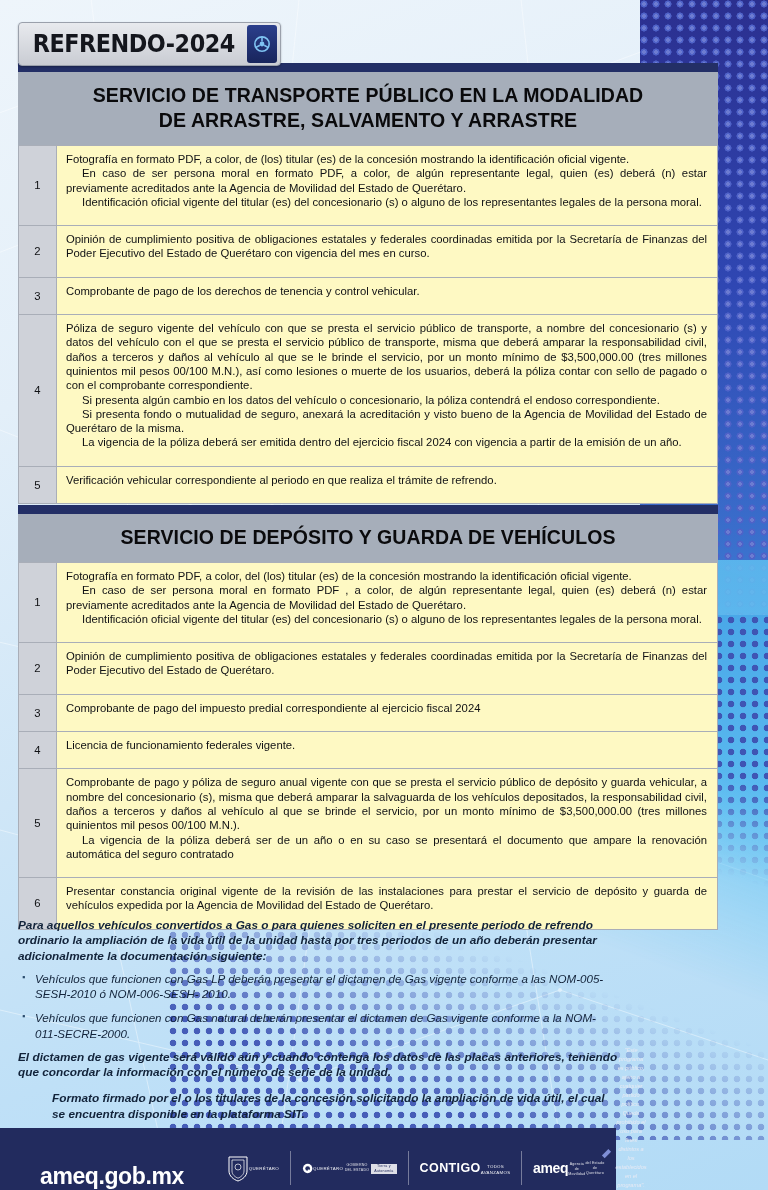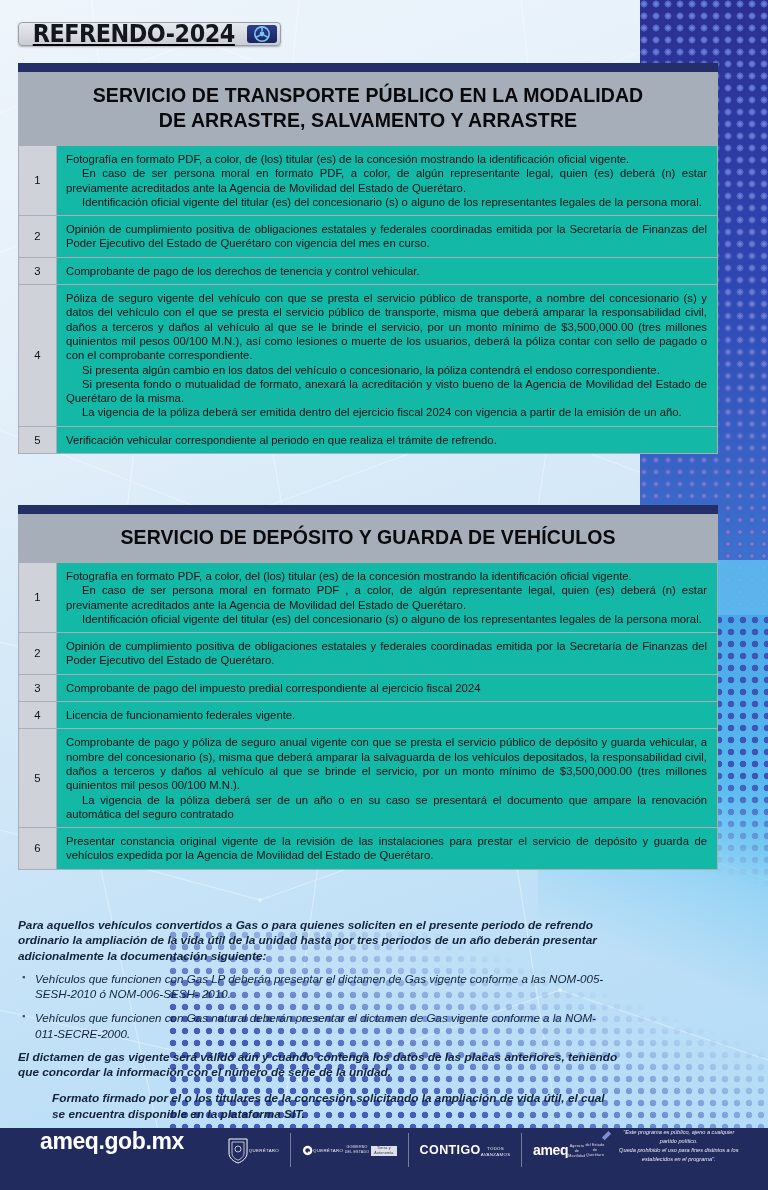--- a/index.html
+++ b/index.html
@@ -71,30 +71,29 @@
     background: linear-gradient(200deg, rgba(95,190,240,.85) 0%, rgba(110,205,246,.9) 100%);
     -webkit-mask-image: linear-gradient(200deg, rgba(0,0,0,1) 35%, rgba(0,0,0,0) 68%);
             mask-image: linear-gradient(200deg, rgba(0,0,0,1) 35%, rgba(0,0,0,0) 68%);
   }
 
   
   .logo-badge {
     position: absolute;
     top: 22px;
     left: 18px;
-    height: 24px;
+    height: 44px;
     display: flex;
     align-items: stretch;
     background: linear-gradient(180deg, #e8eaee 0%, #c9ccd3 100%);
     border: 1px solid #9aa0ab;
     border-radius: 4px;
     padding: 2px 3px 2px 6px;
     box-shadow: 0 1px 2px rgba(0,0,0,.28);
     z-index: 6;
-    text-decoration: underline;
   }
   .logo-text {
     font-family: "DejaVu Sans", sans-serif;
     font-weight: bold;
     font-size: 24px;
     letter-spacing: -0.5px;
     line-height: 30px;
     color: #14161d;
     align-self: center;
     padding-right: 5px;
@@ -145,22 +144,22 @@
   }
   td.numcell {
     width: 38px;
     background: #cfd2d9;
     text-align: center;
     font-size: 16px;
     color: #555a63;
     font-weight: normal;
   }
   td.txtcell {
-    background: #14b8a6;
-    padding: 6px 10px 6px 9px;
+    background: #fef9c3;
+    padding: 6px 10px 16px 9px;
     text-align: justify;
   }
   td.txtcell p { margin: 0; }
   td.txtcell p.ind { text-indent: 16px; }
 
   
   .notes {
     position: absolute;
     left: 18px;
     width: 600px;
@@ -196,25 +195,25 @@
     font-weight: bold;
     font-size: 11.8px;
     line-height: 15.3px;
     margin-top: 6px;
   }
 
   
   .footer {
     position: absolute;
     left: 0; bottom: 0;
-    width: 768px;
+    width: 616px;
     height: 62px;
     background: #222b5e;
     display: flex;
-    align-items: flex-start;
+    align-items: flex-end;
     z-index: 8;
   }
   .footer-url {
     color: #fff;
     font-weight: bold;
     font-size: 23px;
     letter-spacing: -0.4px;
     margin-left: 40px;
     white-space: nowrap;
   }
@@ -342,21 +341,21 @@
             <td class="numcell">3</td>
             <td class="txtcell">
               <p>Comprobante de pago de los derechos de tenencia y control vehicular.</p>
             </td>
           </tr>
           <tr>
             <td class="numcell">4</td>
             <td class="txtcell">
               <p>Póliza de seguro vigente del vehículo con que se presta el servicio público de transporte, a nombre del concesionario (s) y datos del vehículo con el que se presta el servicio público de transporte, misma que deberá amparar la responsabilidad civil, daños a terceros y daños al vehículo al que se le brinde el servicio, por un monto mínimo de $3,500,000.00 (tres millones quinientos mil pesos 00/100 M.N.), así como lesiones o muerte de los usuarios, deberá la póliza contar con sello de pagado o con el comprobante correspondiente.</p>
               <p class="ind">Si presenta algún cambio en los datos del vehículo o concesionario, la póliza contendrá el endoso correspondiente.</p>
-              <p class="ind">Si presenta fondo o mutualidad de formato, anexará la acreditación y visto bueno de la Agencia de Movilidad del Estado de Querétaro de la misma.</p>
+              <p class="ind">Si presenta fondo o mutualidad de seguro, anexará la acreditación y visto bueno de la Agencia de Movilidad del Estado de Querétaro de la misma.</p>
               <p class="ind">La vigencia de la póliza deberá ser emitida dentro del ejercicio fiscal 2024 con vigencia a partir de la emisión de un año.</p>
             </td>
           </tr>
           <tr>
             <td class="numcell">5</td>
             <td class="txtcell">
               <p>Verificación vehicular correspondiente al periodo en que realiza el trámite de refrendo.</p>
             </td>
           </tr>
         </tbody>

